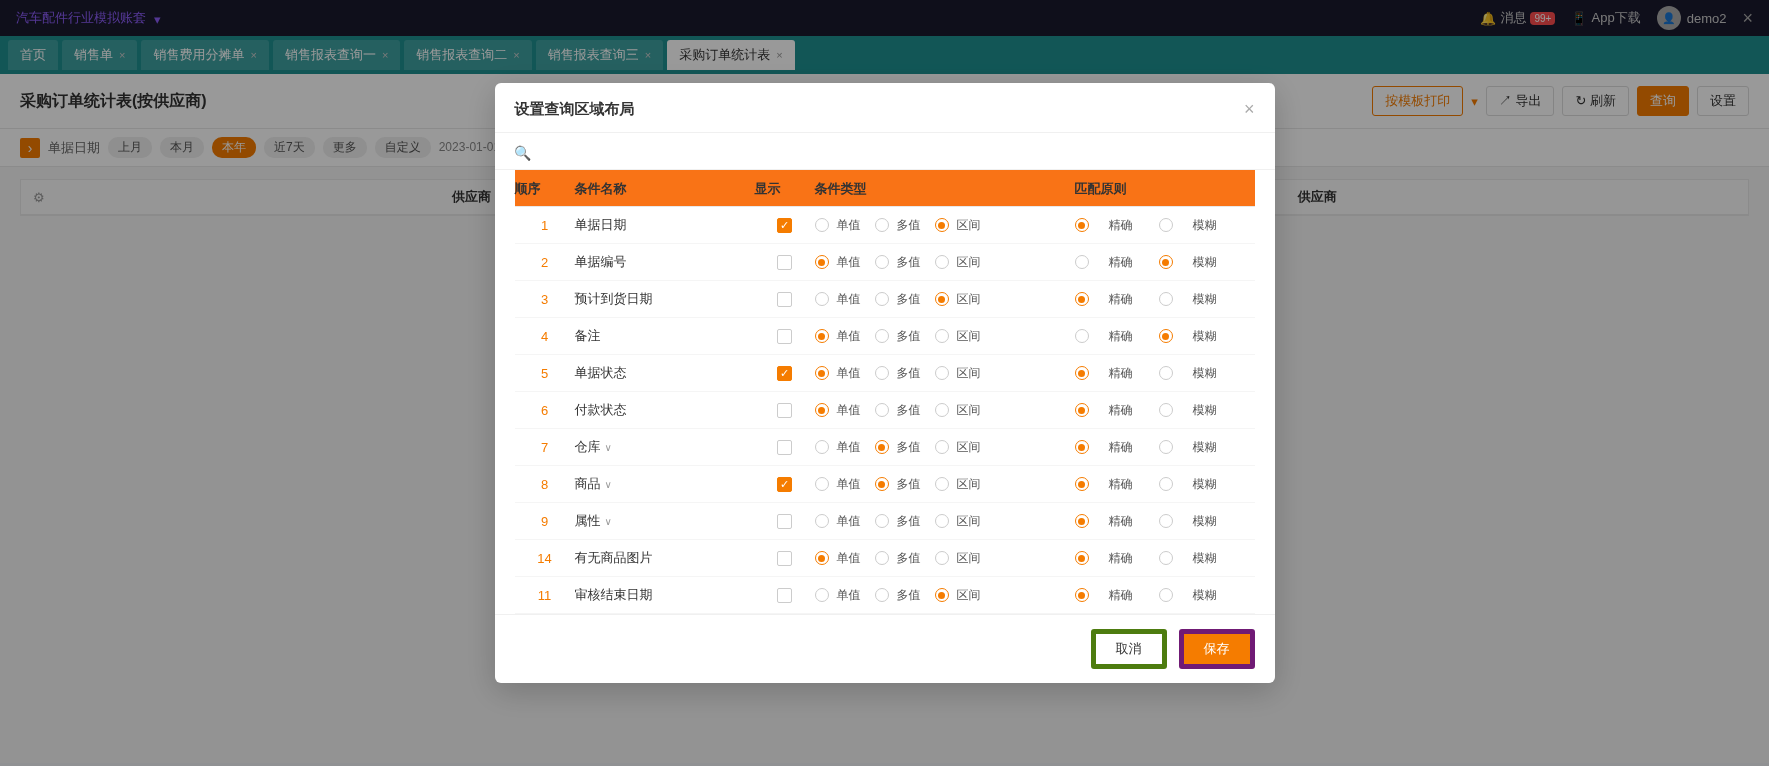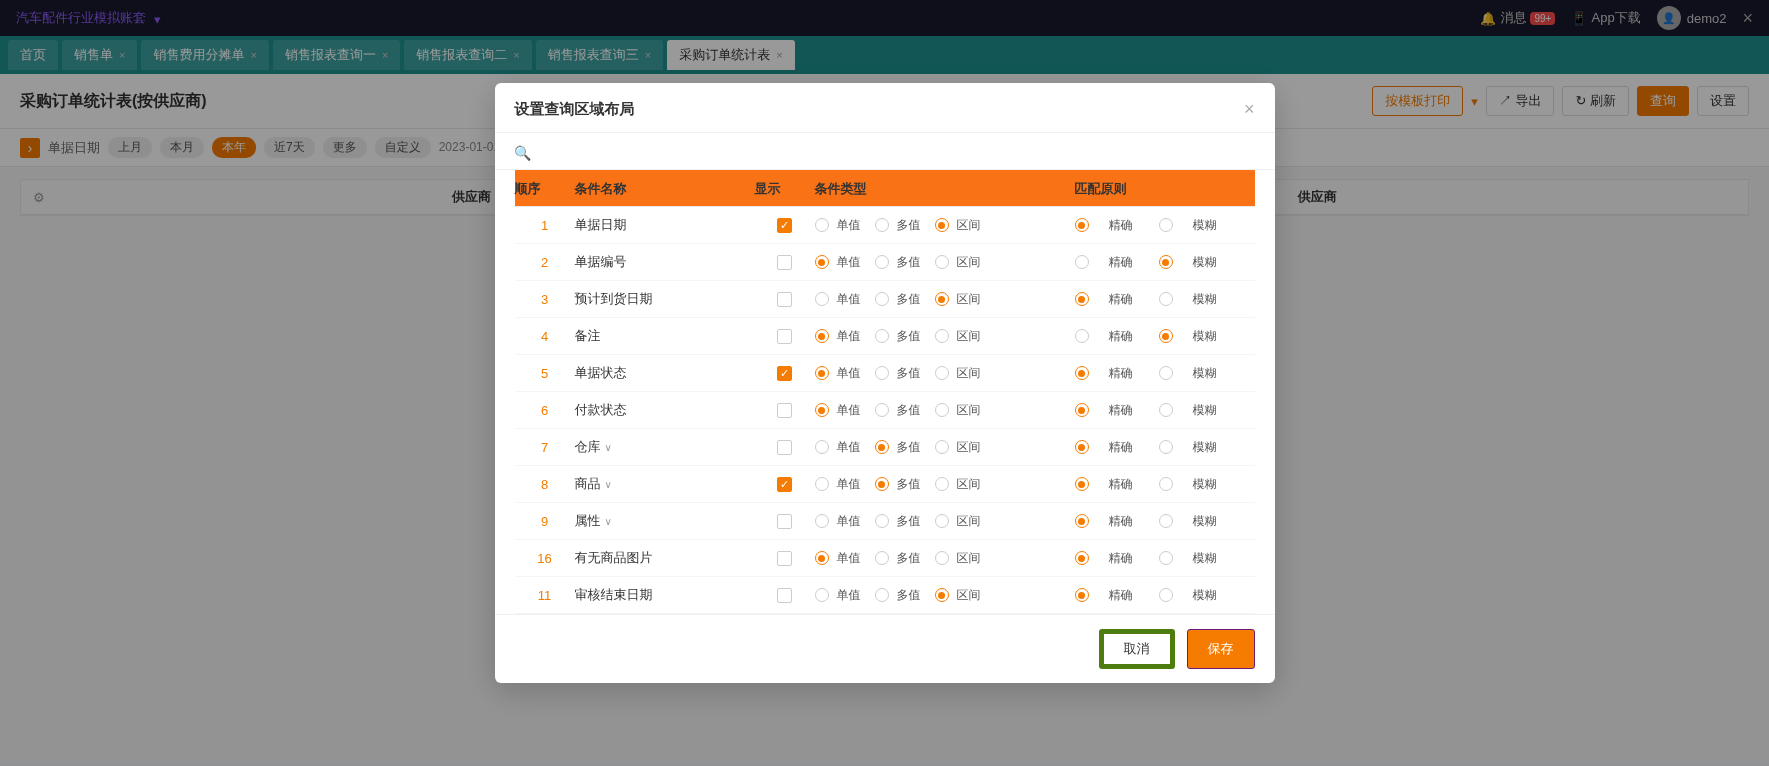--- a/index.html
+++ b/index.html
@@ -212,21 +212,21 @@
 
     
     .dialog-footer {
       padding: 14px 20px;
       display: flex;
       justify-content: flex-end;
       gap: 12px;
       border-top: 1px solid #f0f0f0;
     }
     .btn-cancel { padding: 6px 20px; border: 5px solid #4d7c0f; background: #fff; color: #333; border-radius: 3px; cursor: pointer; font-size: 13px; }
-    .btn-save { padding: 6px 20px; border: 1px solid #701a75; background: #f57c00; color: #fff; border-radius: 3px; cursor: pointer; font-size: 13px; }
+    .btn-save { padding: 6px 20px; border: 5px solid #701a75; background: #f57c00; color: #fff; border-radius: 3px; cursor: pointer; font-size: 13px; }
 
     .settings-table::-webkit-scrollbar { width: 6px; }
     .settings-table::-webkit-scrollbar-thumb { background: #ddd; border-radius: 3px; }
 
     .close-x-btn { background: none; border: none; cursor: pointer; color: #aaa; font-size: 18px; }
   </style>
 </head>
 <body>
 
 <div class="top-nav">
@@ -529,21 +529,21 @@
               <span style="font-size: 12px; color: rgb(85, 85, 85); margin-right: 6px;">区间</span>
             </div>
             <div class="row-match">
               <div class="radio-btn checked"></div>
               <span style="font-size: 12px; color: rgb(85, 85, 85); margin-right: 6px;">精确</span>
               <div class="radio-btn"></div>
               <span style="font-size: 12px; color: rgb(85, 85, 85); margin-right: 6px;">模糊</span>
             </div>
           </div>
           <div class="settings-table-row">
-            <div class="row-index">16</div>
+            <div class="row-index">14</div>
             <div class="row-name">有无商品图片</div>
             <div class="row-display">
               <div class="checkbox-btn"></div>
             </div>
             <div class="row-type">
               <div class="radio-btn checked"></div>
               <span style="font-size: 12px; color: rgb(85, 85, 85); margin-right: 6px;">单值</span>
               <div class="radio-btn"></div>
               <span style="font-size: 12px; color: rgb(85, 85, 85); margin-right: 6px;">多值</span>
               <div class="radio-btn"></div>

